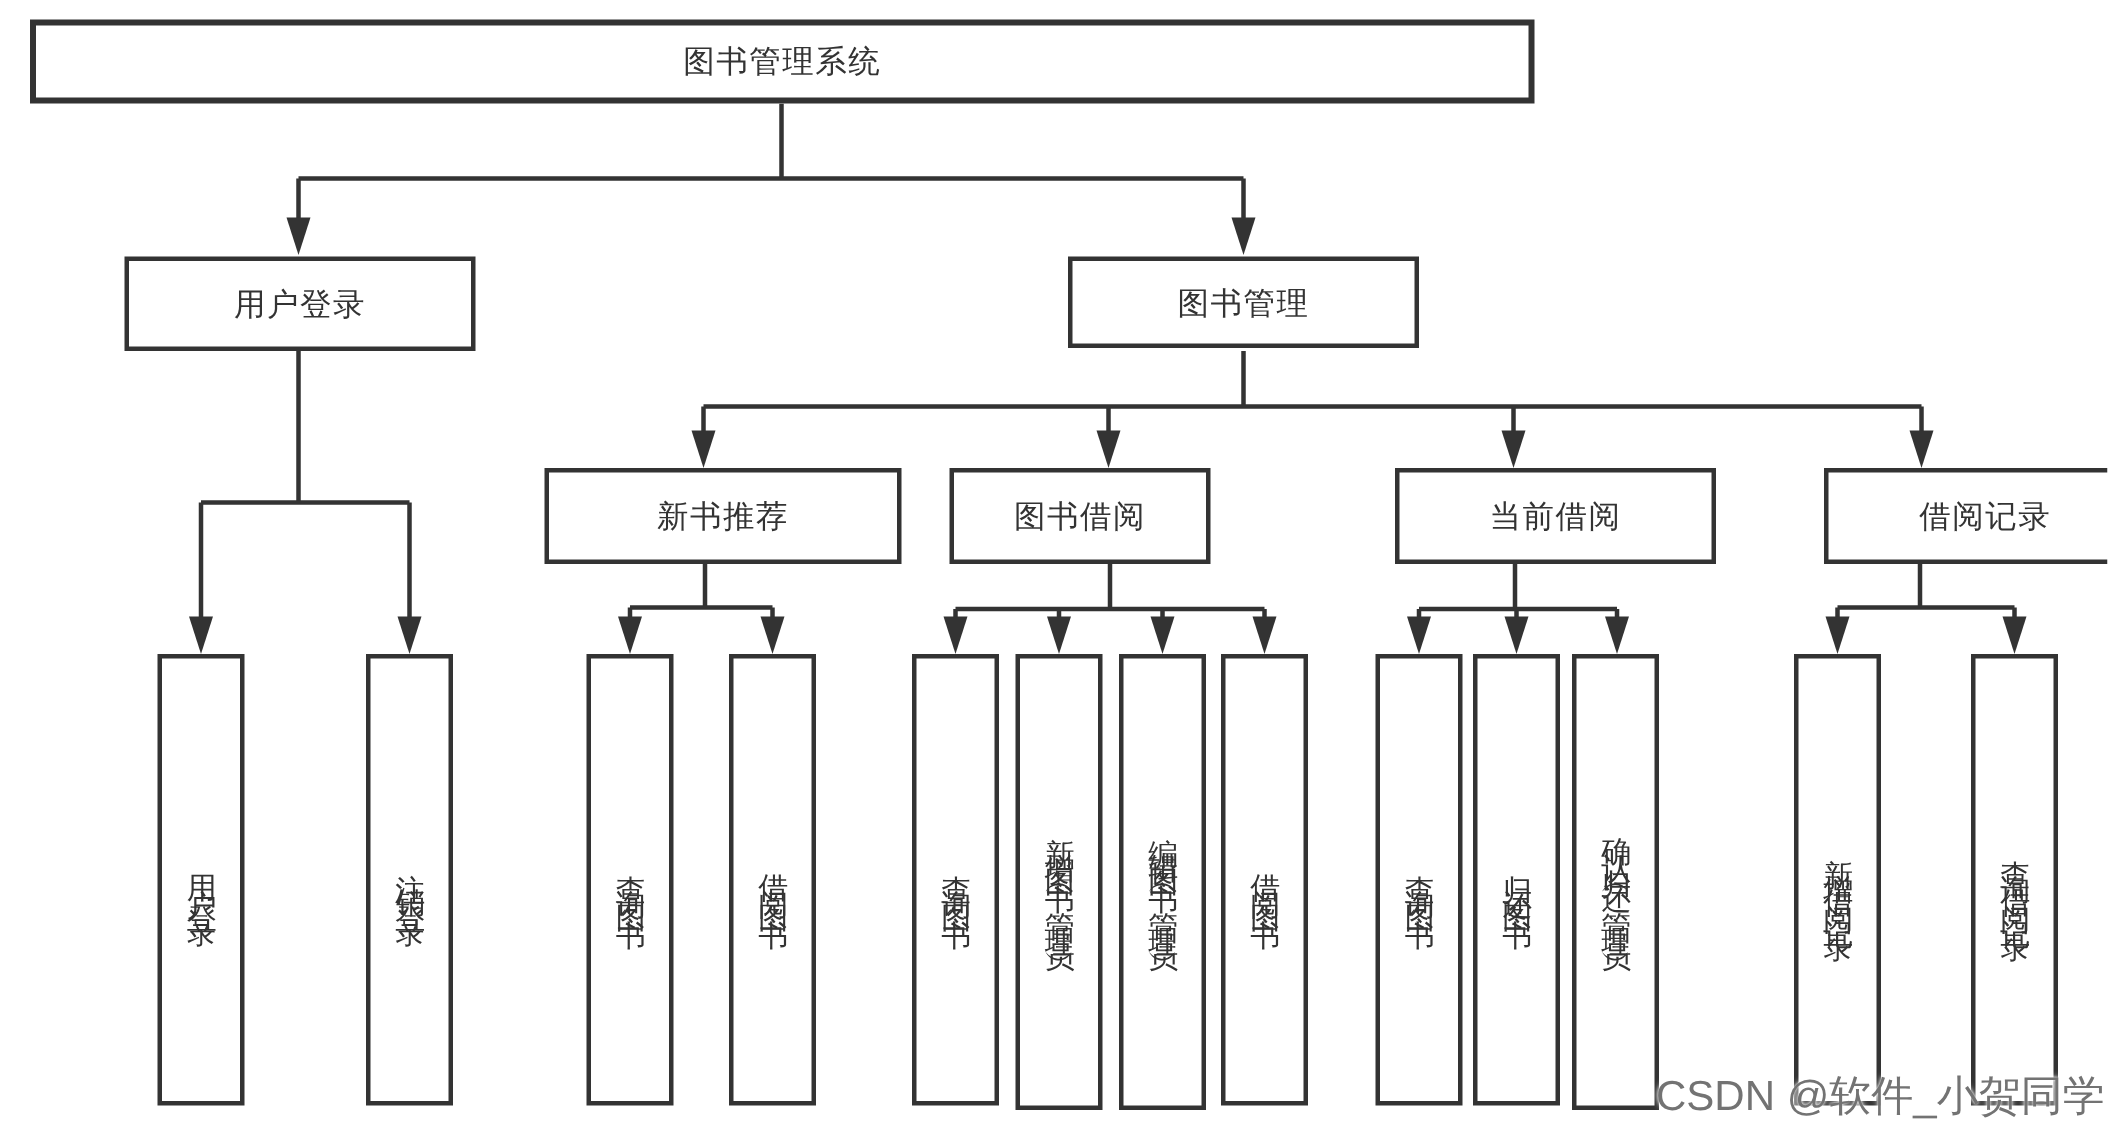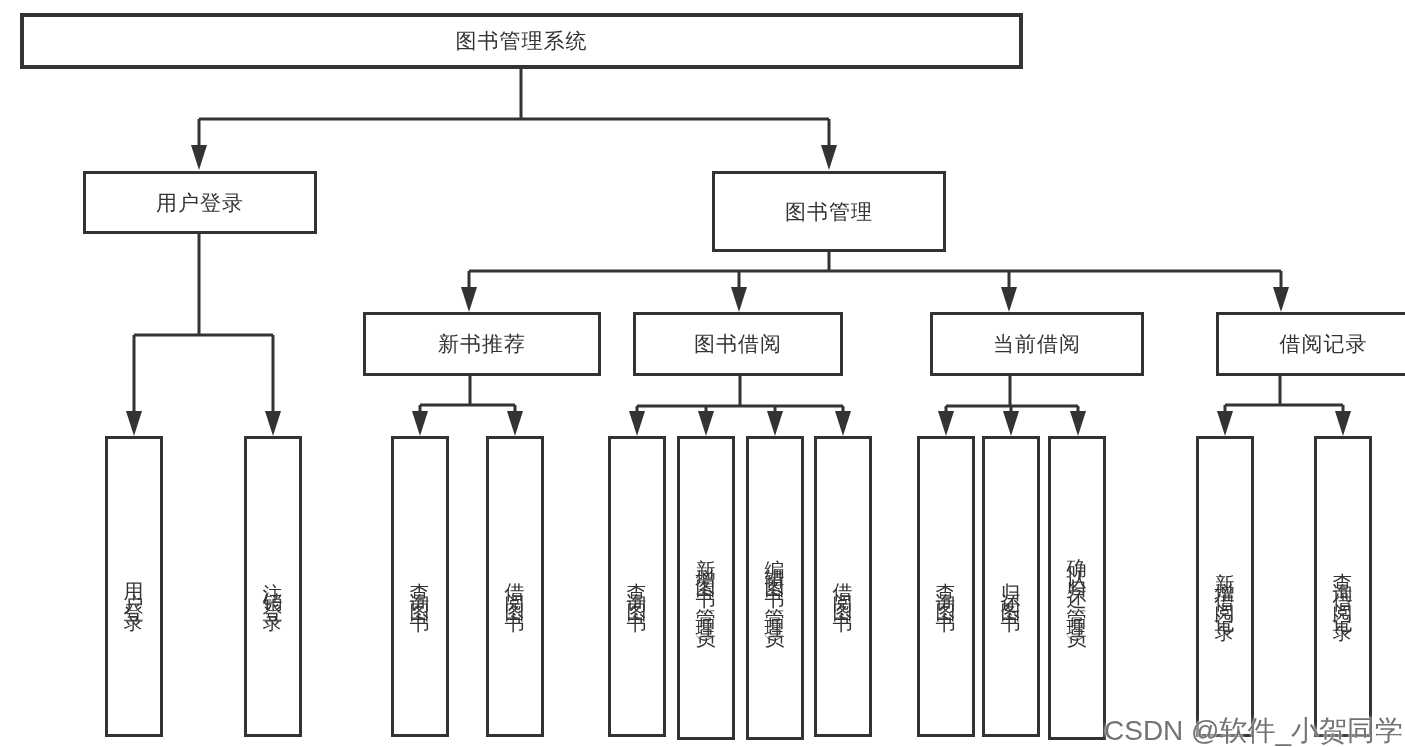--- a/index.html
+++ b/index.html
@@ -87,28 +87,28 @@
     </g>
   </svg>
 
   <div class="box hbox root" style="left:20px;top:13px;width:1003px;height:56px;">
     <span>图书管理系统</span>
   </div>
 
   <div class="box hbox" style="left:83px;top:171px;width:234px;height:63px;">
     <span>用户登录</span>
   </div>
-  <div class="box hbox" style="left:712px;top:171px;width:234px;height:81px;">
+  <div class="box hbox" style="left:712px;top:171px;width:234px;height:61px;">
     <span>图书管理</span>
   </div>
 
   <div class="box hbox" style="left:363px;top:312px;width:238px;height:64px;">
     <span>新书推荐</span>
   </div>
-  <div class="box hbox" style="left:633px;top:312px;width:210px;height:64px;">
+  <div class="box hbox" style="left:633px;top:312px;width:174px;height:64px;">
     <span>图书借阅</span>
   </div>
   <div class="box hbox" style="left:903px;top:312px;width:214px;height:64px;margin-left:27px;">
     <span>当前借阅</span>
   </div>
   <div class="box hbox" style="left:1173px;top:312px;width:215px;height:64px;margin-left:43px;">
     <span>借阅记录</span>
   </div>
 
   <div class="box leaf" style="left:105px;top:436px;width:58px;height:301px;">

